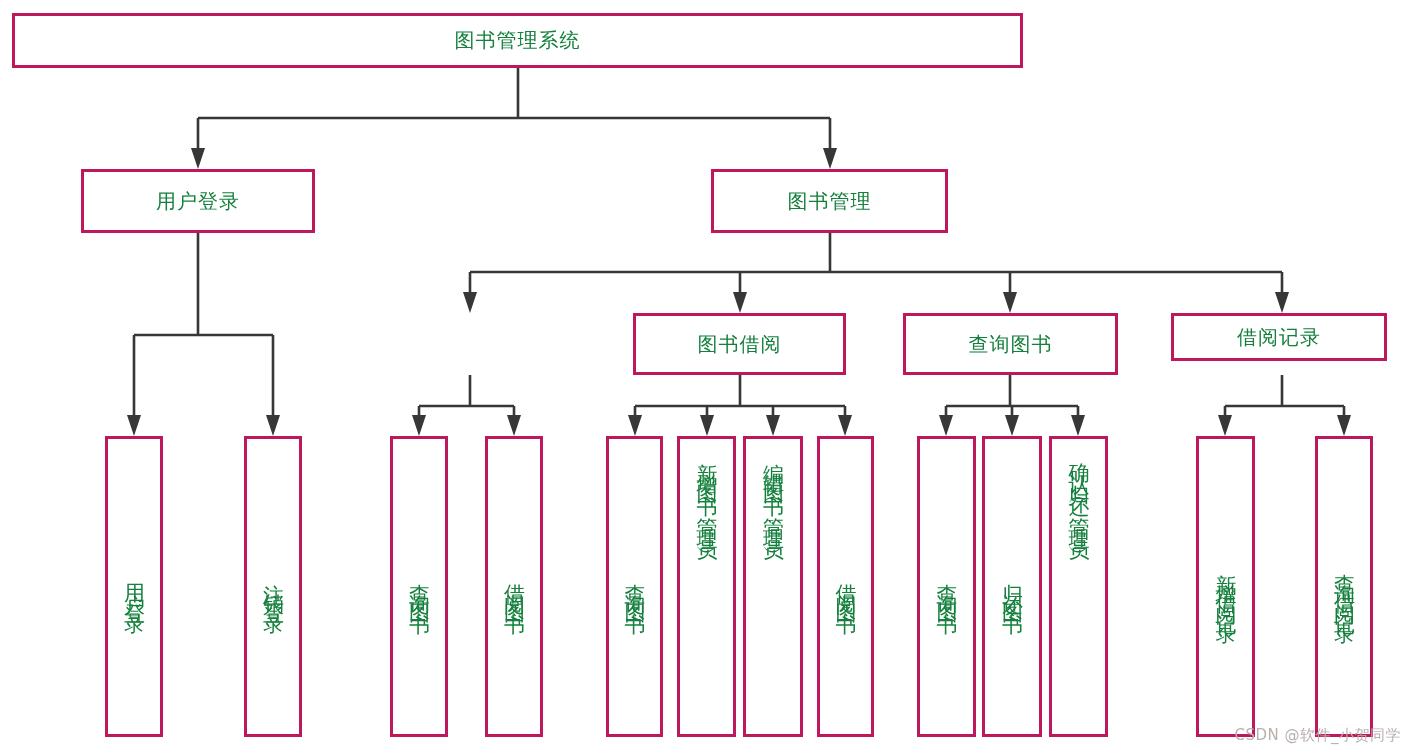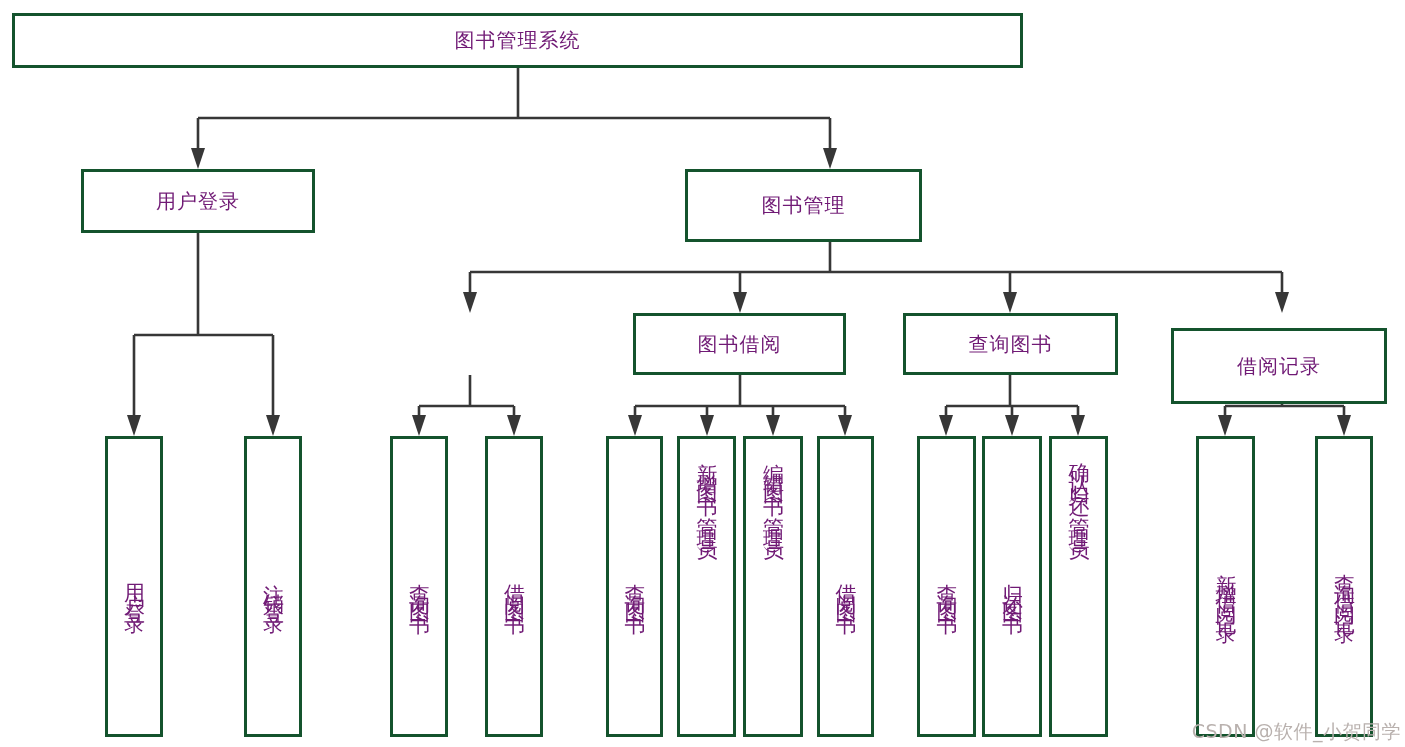--- a/index.html
+++ b/index.html
@@ -4,22 +4,22 @@
 <title>图书管理系统</title>
 <style>
   html,body{margin:0;padding:0;background:#ffffff;}
   body{font-family:"DejaVu Sans","Liberation Sans",sans-serif;}
   #stage{position:relative;width:1405px;height:747px;background:#ffffff;overflow:hidden;}
   #connectors{position:absolute;left:0;top:0;width:1405px;height:747px;}
   .node{
     position:absolute;
     box-sizing:border-box;
     background:#ffffff;
-    border:3px solid #14532d;
-    color:#701a75;
+    border:3px solid #be185d;
+    color:#15803d;
     display:flex;
     align-items:center;
     justify-content:center;
   }
   .hnode .label{
     font-size:20px;
     letter-spacing:1px;
     white-space:nowrap;
   }
   .vnode .vlabel{
@@ -29,21 +29,21 @@
     letter-spacing:10px;
     line-height:1.1;
     white-space:nowrap;
   }
   .vnode.from-top{align-items:flex-start;padding-top:7px;}
   .vnode.from-top .vlabel{letter-spacing:11px;}
   #watermark{
     position:absolute;
     right:4px;
     bottom:2px;
-    font-size:19px;
+    font-size:15px;
     letter-spacing:0.5px;
     color:#b9b1ae;
     white-space:nowrap;
     z-index:5;
     margin-left:12px;
   }
 </style>
 </head>
 <body>
 
@@ -54,31 +54,31 @@
       <path d="M191 148L205 148L198 169ZM823 148L837 148L830 169ZM127 415L141 415L134 436ZM266 415L280 415L273 436ZM463 292L477 292L470 313ZM733 292L747 292L740 313ZM1003 292L1017 292L1010 313ZM1275 292L1289 292L1282 313ZM412 415L426 415L419 436ZM507 415L521 415L514 436ZM628 415L642 415L635 436ZM700 415L714 415L707 436ZM766 415L780 415L773 436ZM838 415L852 415L845 436ZM939 415L953 415L946 436ZM1005 415L1019 415L1012 436ZM1071 415L1085 415L1078 436ZM1218 415L1232 415L1225 436ZM1337 415L1351 415L1344 436Z" fill="#373737"></path>
     </svg>
 
   <div class="node hnode" style="left:12px;top:13px;width:1011px;height:55px">
     <span class="label">图书管理系统</span>
   </div>
 
   <div class="node hnode" style="left:81px;top:169px;width:234px;height:64px">
     <span class="label">用户登录</span>
   </div>
-  <div class="node hnode" style="left:685px;top:169px;width:237px;height:73px">
+  <div class="node hnode" style="left:711px;top:169px;width:237px;height:64px">
     <span class="label">图书管理</span>
   </div>
 
   <div class="node hnode" style="left:633px;top:313px;width:213px;height:62px">
     <span class="label">图书借阅</span>
   </div>
   <div class="node hnode" style="left:903px;top:313px;width:215px;height:62px">
     <span class="label">查询图书</span>
   </div>
-  <div class="node hnode" style="left:1171px;top:328px;width:216px;height:76px">
+  <div class="node hnode" style="left:1171px;top:313px;width:216px;height:48px">
     <span class="label">借阅记录</span>
   </div>
 
   <div class="node vnode" style="left:105px;top:436px;width:58px;height:301px">
     <span class="vlabel">用户登录</span>
   </div>
   <div class="node vnode" style="left:244px;top:436px;width:58px;height:301px">
     <span class="vlabel">注销登录</span>
   </div>
 

